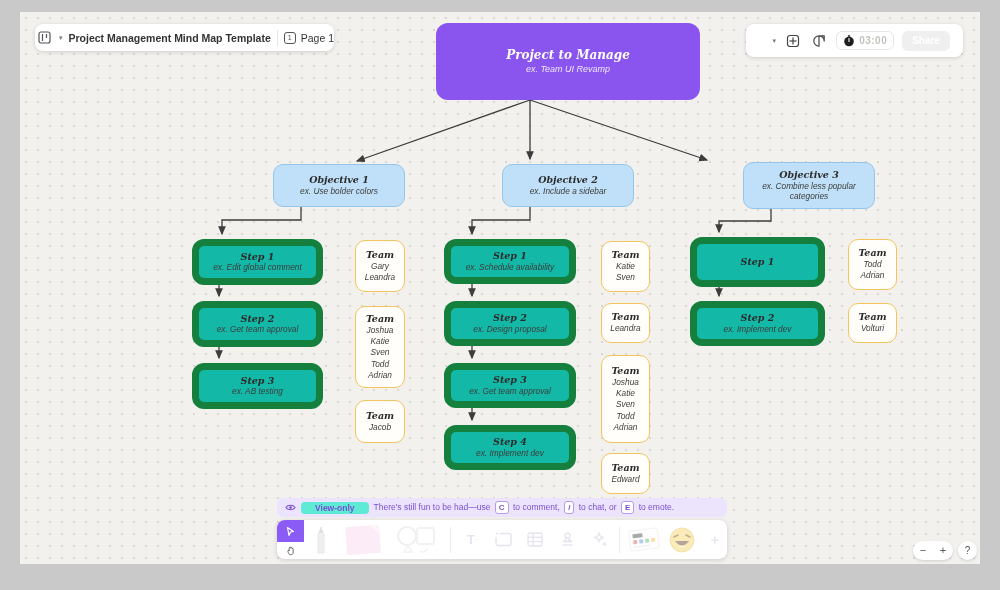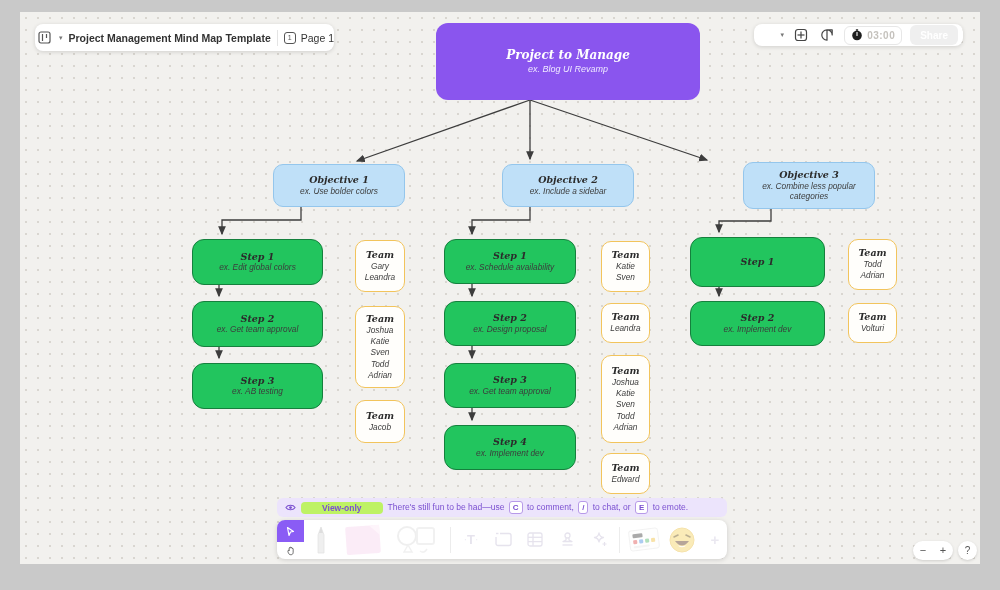--- a/index.html
+++ b/index.html
@@ -15,43 +15,43 @@
 
   
   .pill { position:absolute; background:#fff; border-radius:8px; box-shadow:0 1px 4px rgba(0,0,0,.14); display:flex; align-items:center; }
   .header-pill { left:35px; top:24px; height:27px; padding:0 0; gap:6px; }
   .header-title { font-size:10.5px; font-weight:bold; color:#333; white-space:nowrap; }
   .vdiv { width:1px; height:16px; background:#e4e4e4; }
   .chev { font-size:7px; color:#777; }
   .page-tab { display:flex; align-items:center; gap:5px; font-size:10.5px; color:#333; cursor:pointer; }
   .page-icon { width:12px; height:12px; border:1px solid #555; border-radius:3px; font-size:7px; color:#555; display:flex; align-items:center; justify-content:center; }
 
-  .right-pill { right:37px; top:24px; height:22px; padding:0 5px 0 7px; gap:8px; }
+  .right-pill { right:37px; top:24px; height:33px; padding:0 13px 0 7px; gap:8px; }
   .avatar { width:17px; height:17px; border-radius:50%; color:#fff; font-size:9px; font-weight:bold; display:flex; align-items:center; justify-content:center; }
   .icon-btn { width:18px; height:18px; display:flex; align-items:center; justify-content:center; cursor:pointer; }
   .timer-chip { display:flex; align-items:center; gap:4px; border:1px solid #e7e7e7; border-radius:6px; height:19px; padding:0 6px; }
   .timer-text { font-size:10px; color:#c5c2bd; font-weight:bold; letter-spacing:.5px; }
   .share-btn { color:#fff; font-size:10px; font-weight:bold; border:none; border-radius:6px; height:20px; padding:0 10px; cursor:pointer; }
 
   
   .node { position:absolute; display:flex; flex-direction:column; align-items:center; justify-content:center; text-align:center; padding:2px 4px; }
   .node .t { font-family:"DejaVu Serif", serif; font-style:italic; font-weight:bold; color:#2b2b2b; font-size:9.5px; line-height:1.25; }
   .node .s { font-style:italic; font-size:8.3px; color:#3c3c3c; line-height:1.2; margin-top:1px; }
   .node.root { background:#8a55ee; border-radius:12px; }
   .node.root .t { color:#fff; font-size:12px; }
   .node.root .s { color:#efe9ff; font-size:9px; }
   .node.objective { background:#bfe0f8; border:1px solid #94c6ec; border-radius:10px; }
-  .node.step { background:#22c55e; border:1px solid #15803d; border-radius:12px; }
+  .node.step { background:#14b8a6; border:7px solid #15803d; border-radius:12px; }
   .node.team { background:#fffefb; border:1.5px solid #f2c45c; border-radius:10px; }
   .node.team .nm { font-style:italic; font-size:8.3px; color:#3c3c3c; line-height:1.35; }
 
   
   .banner { position:absolute; left:277px; top:498px; width:450px; height:19px; background:#ece4fc; border-radius:6px;
     display:flex; align-items:center; gap:5px; padding:0 8px; font-size:8.5px; color:#7a4fd0; white-space:nowrap; }
-  .vo-badge { background:#bef264; border-radius:4px; padding:1px 21px; font-weight:bold; }
+  .vo-badge { background:#5eead4; border-radius:4px; padding:1px 14px; font-weight:bold; }
   .key { display:inline-block; border:1px solid #b79ae8; background:#fff; border-radius:3px; padding:0 3px; font-size:8px; font-weight:bold; line-height:11px; margin:0 2px; }
 
   
   .toolbar { position:absolute; left:277px; top:520px; width:450px; height:39px; background:#fff; border-radius:8px;
     box-shadow:0 1px 5px rgba(0,0,0,.15); display:flex; align-items:center; }
   .sel-stack { width:27px; height:39px; display:flex; flex-direction:column; flex:none; }
   .sel-top { flex:1.3; background:#8a5cf5; border-radius:8px 0 0 0; display:flex; align-items:center; justify-content:center; cursor:pointer; }
   .sel-bottom { flex:1; display:flex; align-items:center; justify-content:center; border-radius:0 0 0 8px; cursor:pointer; }
   .faded { opacity:.45; }
   .tool { display:flex; align-items:center; justify-content:center; cursor:pointer; }
@@ -103,37 +103,37 @@
       <path d="M540,382 L557,391" marker-end="url(#arr)"></path>
       <path d="M540,446 L557,464" marker-end="url(#arr)"></path>
       <path d="M789,259 L804,264" marker-end="url(#arr)"></path>
       <path d="M789,322 L804,323" marker-end="url(#arr)"></path>
     </g>
 </svg>
 
 <div class="layer" id="node-layer">
     <div class="node root" style="left: 398px; top: 23px; width: 264px; height: 77px;">
       <div class="t">Project to Manage</div>
-      <div class="s">ex. Blog UI Revamp</div>
+      <div class="s">ex. Team UI Revamp</div>
     </div>
     <div class="node objective" style="left: 235px; top: 164px; width: 132px; height: 43px;">
       <div class="t">Objective 1</div>
       <div class="s">ex. Use bolder colors</div>
     </div>
     <div class="node objective" style="left: 464px; top: 164px; width: 132px; height: 43px;">
       <div class="t">Objective 2</div>
       <div class="s">ex. Include a sidebar</div>
     </div>
     <div class="node objective" style="left: 705px; top: 162px; width: 132px; height: 47px;">
       <div class="t">Objective 3</div>
       <div class="s">ex. Combine less popular categories</div>
     </div>
     <div class="node step" style="left: 154px; top: 239px; width: 131px; height: 46px;">
       <div class="t">Step 1</div>
-      <div class="s">ex. Edit global colors</div>
+      <div class="s">ex. Edit global comment</div>
     </div>
     <div class="node step" style="left: 154px; top: 301px; width: 131px; height: 46px;">
       <div class="t">Step 2</div>
       <div class="s">ex. Get team approval</div>
     </div>
     <div class="node step" style="left: 154px; top: 363px; width: 131px; height: 46px;">
       <div class="t">Step 3</div>
       <div class="s">ex. AB testing</div>
     </div>
     <div class="node team" style="left: 317px; top: 240px; width: 50px; height: 52px;">

